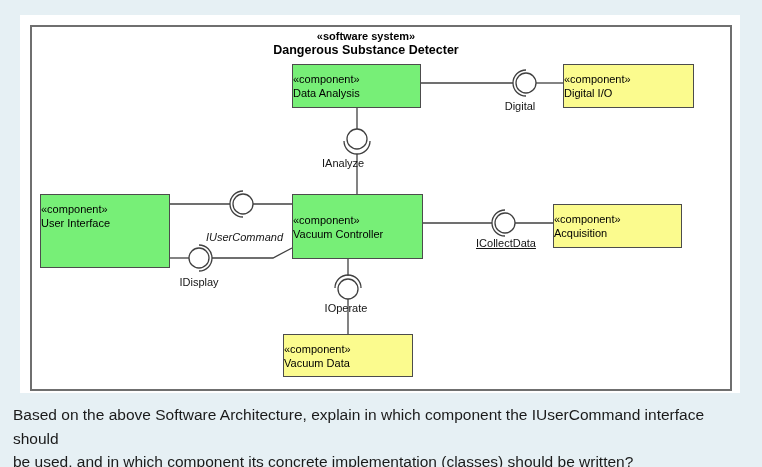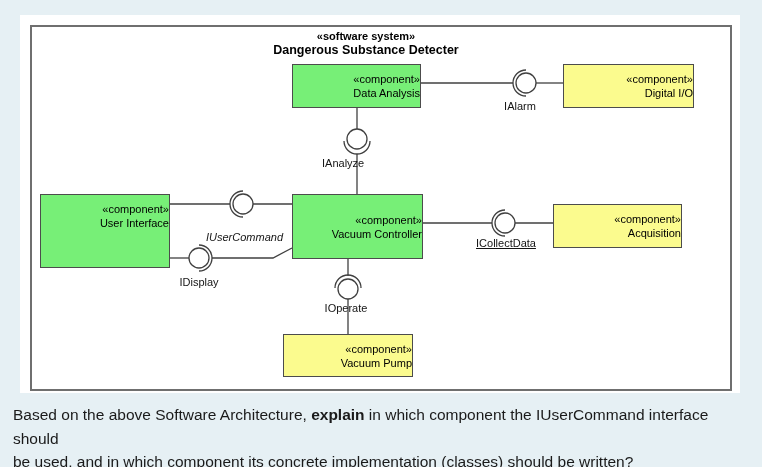--- a/index.html
+++ b/index.html
@@ -4,40 +4,40 @@
 <style>
   html,body{margin:0;padding:0;}
   body{font-family:"Liberation Sans","DejaVu Sans",sans-serif;}
   .page{position:relative;width:762px;height:467px;background:#e6f0f4;overflow:hidden;}
   .white-panel{position:absolute;left:20px;top:15px;width:720px;height:378px;background:#ffffff;}
   .frame{position:absolute;left:30px;top:25px;width:702px;height:366px;box-sizing:border-box;border:2px solid #6f6f6f;background:#ffffff;}
   .svg-overlay{position:absolute;left:0;top:0;width:762px;height:467px;pointer-events:none;}
   .diagram-title{position:absolute;left:226px;top:30px;width:280px;text-align:center;color:#000;}
   .diagram-title .t1{font-size:11px;font-weight:bold;line-height:13px;}
   .diagram-title .t2{font-size:12.5px;font-weight:bold;line-height:14px;}
-  .comp{position:absolute;box-sizing:border-box;border:1.4px solid #4c4c4c;display:flex;flex-direction:column;align-items:flex-end;justify-content:center;font-size:11px;line-height:14px;color:#000;text-align:center;}
+  .comp{position:absolute;box-sizing:border-box;border:1.4px solid #4c4c4c;display:flex;flex-direction:column;align-items:flex-start;justify-content:center;font-size:11px;line-height:14px;color:#000;text-align:center;}
   .comp.green{background:#77ef77;}
   .comp.yellow{background:#fbfb8e;}
   .comp.top-align{justify-content:flex-start;padding-top:7px;}
   .c-data-analysis{left:292px;top:64px;width:129px;height:44px;}
   .c-digital-io{left:563px;top:64px;width:131px;height:44px;}
   .c-user-interface{left:40px;top:194px;width:130px;height:74px;}
   .c-system-controller{left:292px;top:194px;width:131px;height:65px;}
   .c-acquisition{left:553px;top:204px;width:129px;height:44px;}
   .c-vacuum-pump{left:283px;top:334px;width:130px;height:43px;}
   .iface-label{position:absolute;font-size:11px;line-height:13px;color:#141414;}
   .l-ialarm{left:490px;top:100px;width:60px;text-align:center;}
   .l-ianalyze{left:322px;top:157px;width:70px;text-align:left;}
   .l-iusercommand{left:200px;top:231px;width:89px;text-align:center;font-style:italic;}
   .l-idisplay{left:164px;top:276px;width:70px;text-align:center;}
   .l-icollectdata{left:471px;top:237px;width:70px;text-align:center;text-decoration:underline;}
   .l-ioperate{left:311px;top:302px;width:70px;text-align:center;}
   .question{position:absolute;left:13px;top:403px;width:740px;font-size:15.5px;line-height:23.5px;color:#1a1a1a;}
   .q-line{white-space:pre-wrap;}
-  .q-bold{font-weight:bold;margin-top:36px;}
+  .q-bold{font-weight:normal;margin-top:36px;}
   .conn{stroke:#404040;stroke-width:1.3;fill:none;}
   .ball{stroke:#404040;stroke-width:1.3;fill:#ffffff;}
 </style>
 </head>
 <body>
 
 <div class="page">
   <div class="white-panel"></div>
   <div class="frame"></div>
 
@@ -106,24 +106,24 @@
   <div class="comp green c-system-controller">
     <div>«component»</div>
     <div>Vacuum Controller</div>
   </div>
   <div class="comp yellow c-acquisition">
     <div>«component»</div>
     <div>Acquisition</div>
   </div>
   <div class="comp yellow c-vacuum-pump">
     <div>«component»</div>
-    <div>Vacuum Pump</div>
+    <div>Vacuum Data</div>
   </div>
 
-  <div class="iface-label l-ialarm">IAlarm</div>
+  <div class="iface-label l-ialarm">Digital</div>
   <div class="iface-label l-ianalyze">IAnalyze</div>
   <div class="iface-label l-iusercommand">IUserCommand</div>
   <div class="iface-label l-idisplay">IDisplay</div>
   <div class="iface-label l-icollectdata">ICollectData</div>
   <div class="iface-label l-ioperate">IOperate</div>
 
   <div class="question">
     <div class="q-line"><span>Based on the above Software Architecture, </span><span class="q-bold">explain</span><span> in which component the IUserCommand interface should</span></div>
     <div class="q-line">be used, and in which component its concrete implementation (classes) should be written?</div>
   </div>

